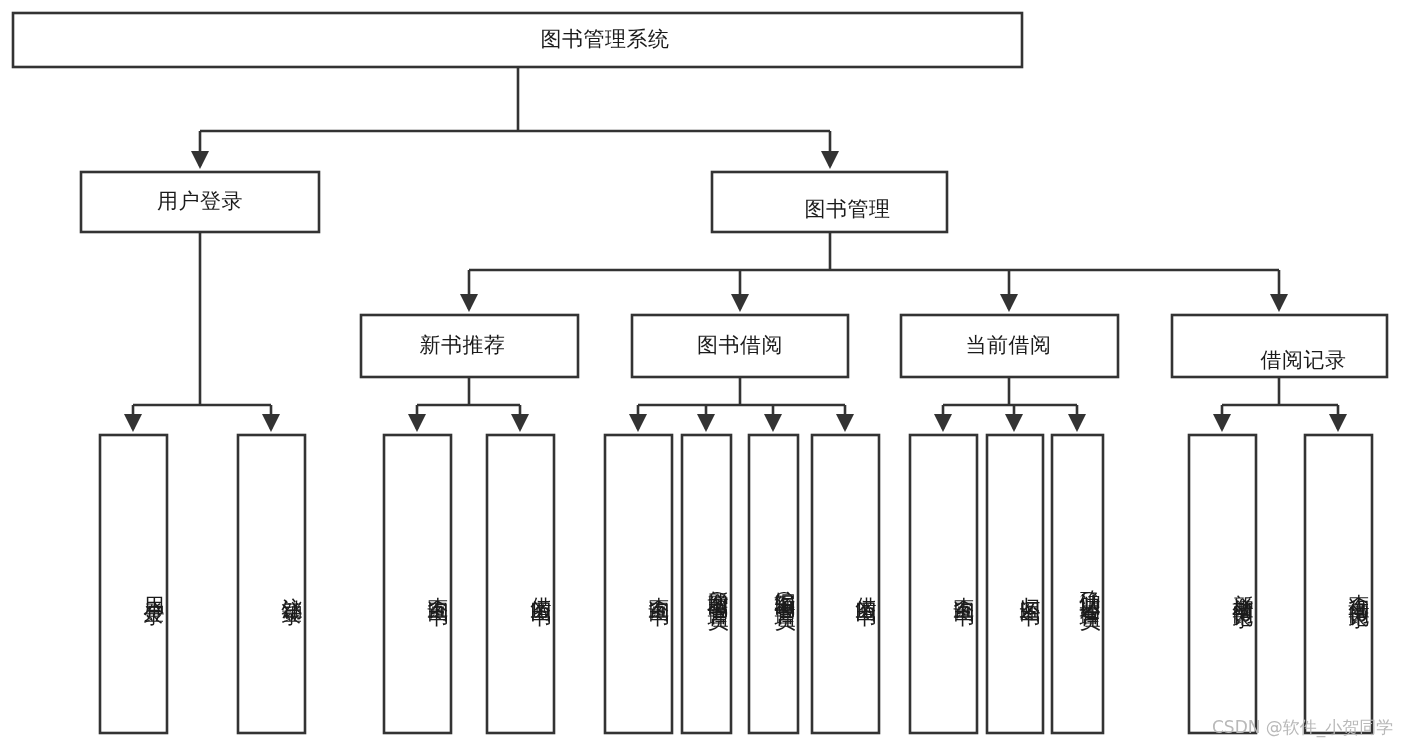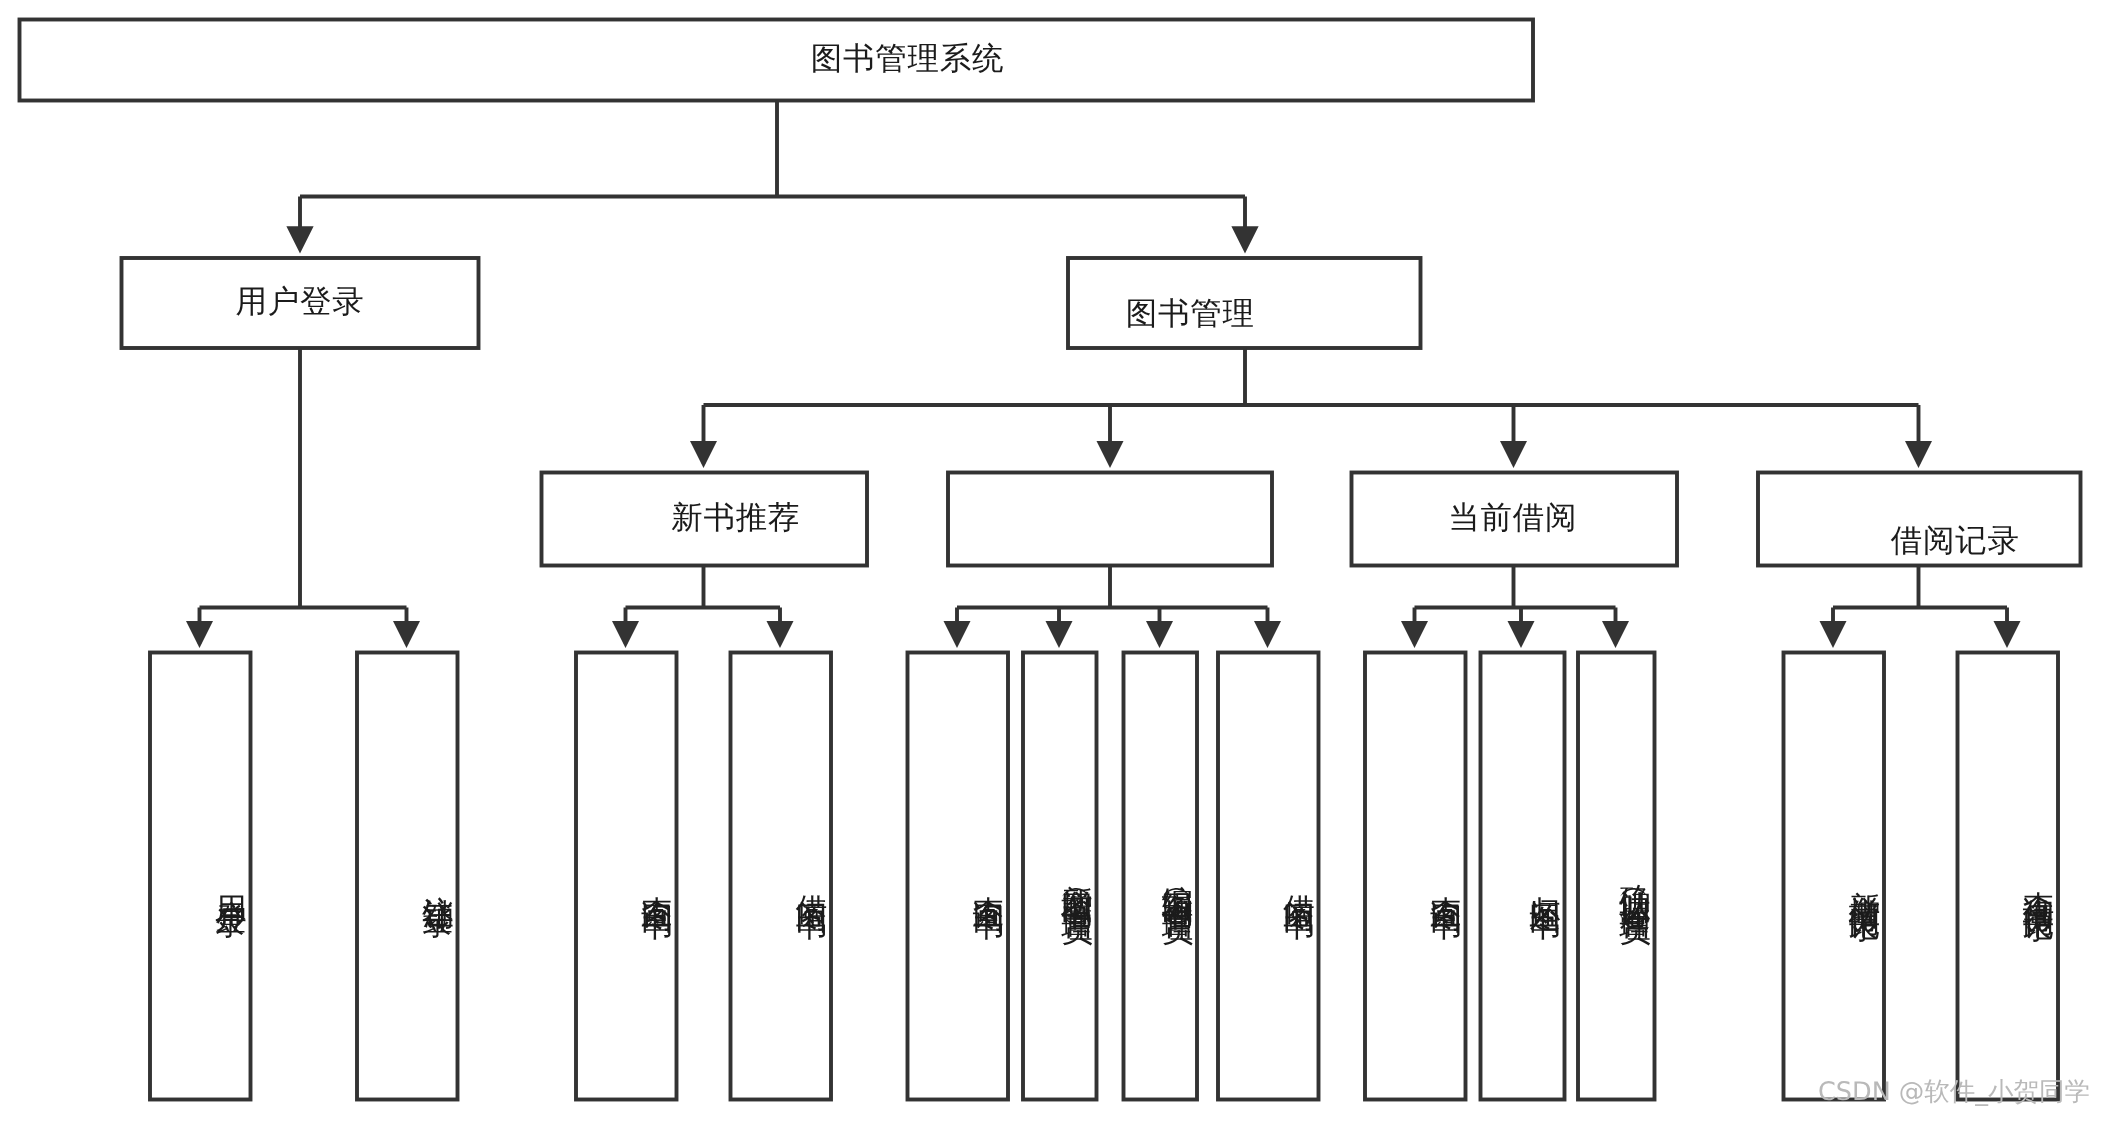--- a/index.html
+++ b/index.html
@@ -150,23 +150,24 @@
 
     <path class="connector" d="M 1279 377 L 1279 405"></path>
     <path class="connector" d="M 1222 405 L 1338 405"></path>
     <path class="connector" marker-end="url(#arrow)" d="M 1222 405 L 1222 429"></path>
     <path class="connector" marker-end="url(#arrow)" d="M 1338 405 L 1338 429"></path>
   </svg>
 
   <div class="node-label horizontal" style="left:13px; top:13px; width:1184px; height:54px;">图书管理系统</div>
 
   <div class="node-label horizontal" style="left:81px; top:172px; width:238px; height:60px;">用户登录</div>
-  <div class="node-label horizontal" style="left:676px; top:172px; width:235px; height:76px;">图书管理</div>
+  <div class="node-label horizontal" style="left:730px; top:172px; width:235px; height:76px;">图书管理</div>
 
-  <div class="node-label horizontal" style="left:382px; top:315px; width:217px; height:62px;">新书推荐</div>
+  <div class="node-label horizontal" style="left:354px; top:315px; width:217px; height:62px;">新书推荐</div>
+  <div class="node-label horizontal" style="left:632px; top:315px; width:216px; height:62px;">图书借阅</div>
   <div class="node-label horizontal" style="left:901px; top:315px; width:215px; height:62px;">当前借阅</div>
   <div class="node-label horizontal" style="left:1172px; top:324px; width:215px; height:74px;padding-left:24px;">借阅记录</div>
 
   <div class="node-label vertical" style="left:100px; top:505px; width:67px; height:160px;">用户登录</div>
   <div class="node-label vertical" style="left:238px; top:505px; width:67px; height:160px;">注销登录</div>
   <div class="node-label vertical" style="left:384px; top:505px; width:67px; height:160px;">查询图书</div>
   <div class="node-label vertical" style="left:487px; top:505px; width:67px; height:160px;">借阅图书</div>
   <div class="node-label vertical" style="left:605px; top:505px; width:67px; height:160px;">查询图书</div>
   <div class="node-label vertical" style="left:682px; top:443px; width:49px; height:285px;">新增图书（管理员）</div>
   <div class="node-label vertical" style="left:749px; top:443px; width:49px; height:285px;">编辑图书（管理员）</div>

